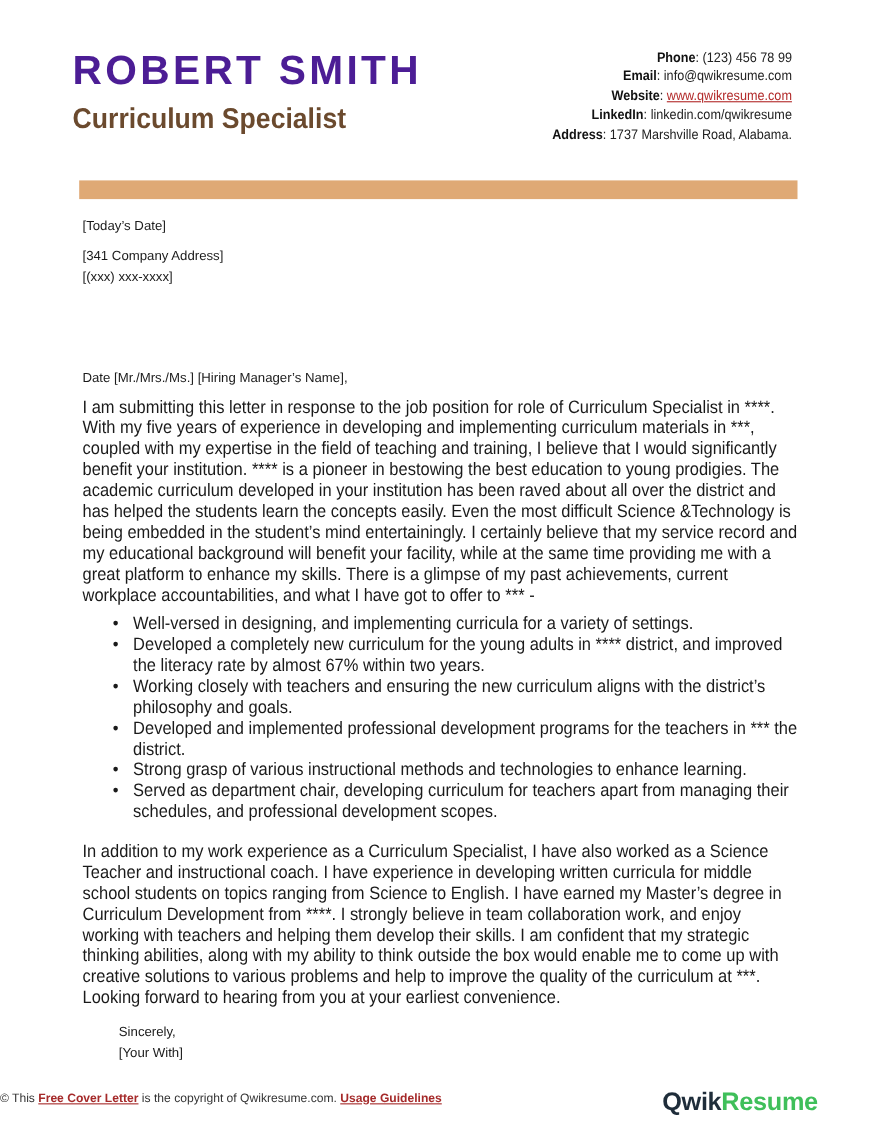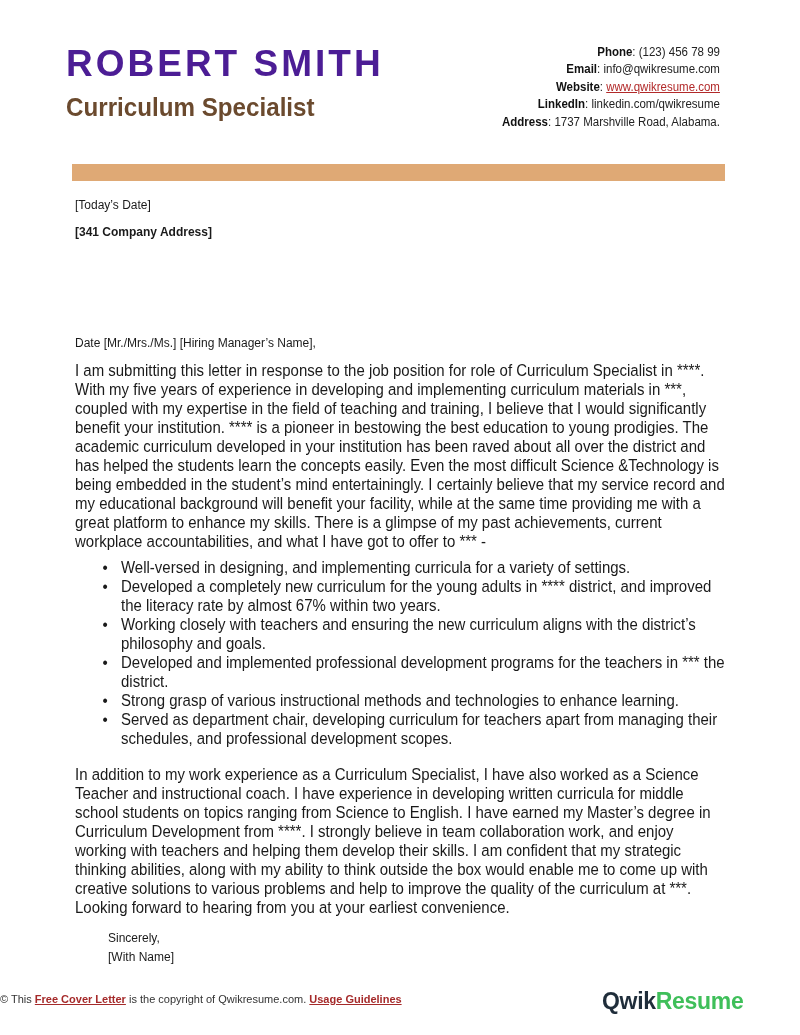--- a/index.html
+++ b/index.html
@@ -9,21 +9,21 @@
           letter-spacing: 3px; color: #4c1d95; line-height: 42px; margin: 0; }
   .title { position: absolute; left: 66px; top: 92px; font-size: 26px; font-weight: bold;
            color: #6b4a2e; line-height: 30px; margin: 0; transform: scaleX(0.93); transform-origin: left; }
   .contact { position: absolute; right: 80px; top: 44px; text-align: right; font-size: 12.5px;
              line-height: 17.4px; color: #222; transform: scaleX(0.92); transform-origin: right; }
   .contact b { font-weight: bold; color: #111; }
   .contact a { color: #b22a2a; text-decoration: underline; }
   .bar { position: absolute; left: 72px; top: 164px; width: 653px; height: 17px; background: #dfa975; }
   .block { position: absolute; left: 75px; font-size: 12px; line-height: 19px; color: #1a1a1a; }
   .date { top: 196px; }
-  .addr { top: 223px; font-weight: bold; }
+  .addr { top: 223px; }
   .addr div, .sign div { white-space: nowrap; }
   .greet { top: 334px; }
   .para { left: 75px; width: 708px; font-size: 16.3px; transform: scaleX(0.92); transform-origin: left top; }
   .p1 { top: 361px; }
   .bullets { position: absolute; left: 75px; top: 558px; width: 708px; font-size: 16.3px; line-height: 19px;
              transform: scaleX(0.92); transform-origin: left top; margin: 0; padding: 0; list-style: none; }
   .bullets li { position: relative; padding-left: 50px; }
   .bullets li .dot { position: absolute; left: 30px; top: 0; }
   .p2 { top: 765px; }
   .sign { top: 929px; margin-left: 33px; }
@@ -46,40 +46,41 @@
   <div><b>LinkedIn</b>: <span>linkedin.com/qwikresume</span></div>
   <div><b>Address</b>: <span>1737 Marshville Road, Alabama.</span></div>
 </div>
 
 <div class="bar"></div>
 
 <div class="block date">[Today’s Date]</div>
 
 <div class="block addr">
   <div>[341 Company Address]</div>
+  <div>[(xxx) xxx-xxxx]</div>
 </div>
 
 <div class="block greet">Date [Mr./Mrs./Ms.] [Hiring Manager’s Name],</div>
 
 <div class="block para p1">I am submitting this letter in response to the job position for role of Curriculum Specialist in ****. With my five years of experience in developing and implementing curriculum materials in ***, coupled with my expertise in the field of teaching and training, I believe that I would significantly benefit your institution. **** is a pioneer in bestowing the best education to young prodigies. The academic curriculum developed in your institution has been raved about all over the district and has helped the students learn the concepts easily. Even the most difficult Science &amp;Technology is being embedded in the student’s mind entertainingly. I certainly believe that my service record and my educational background will benefit your facility, while at the same time providing me with a great platform to enhance my skills. There is a glimpse of my past achievements, current workplace accountabilities, and what I have got to offer to *** -</div>
 
 <ul class="bullets">
   <li><span class="dot">•</span><span>Well-versed in designing, and implementing curricula for a variety of settings.</span></li>
   <li><span class="dot">•</span><span>Developed a completely new curriculum for the young adults in **** district, and improved the literacy rate by almost 67% within two years.</span></li>
   <li><span class="dot">•</span><span>Working closely with teachers and ensuring the new curriculum aligns with the district’s philosophy and goals.</span></li>
   <li><span class="dot">•</span><span>Developed and implemented professional development programs for the teachers in *** the district.</span></li>
   <li><span class="dot">•</span><span>Strong grasp of various instructional methods and technologies to enhance learning.</span></li>
   <li><span class="dot">•</span><span>Served as department chair, developing curriculum for teachers apart from managing their schedules, and professional development scopes.</span></li>
 </ul>
 
 <div class="block para p2">In addition to my work experience as a Curriculum Specialist, I have also worked as a Science Teacher and instructional coach. I have experience in developing written curricula for middle school students on topics ranging from Science to English. I have earned my Master’s degree in Curriculum Development from ****. I strongly believe in team collaboration work, and enjoy working with teachers and helping them develop their skills. I am confident that my strategic thinking abilities, along with my ability to think outside the box would enable me to come up with creative solutions to various problems and help to improve the quality of the curriculum at ***. Looking forward to hearing from you at your earliest convenience.</div>
 
 <div class="block sign">
   <div>Sincerely,</div>
-  <div>[With Name]</div>
+  <div>[Your With]</div>
 </div>
 
 <div class="footer">
   <span>© This </span><a>Free Cover Letter</a><span> is the copyright of Qwikresume.com. </span><a>Usage Guidelines</a>
 </div>
 
 <div class="logo">
   <span class="q">Qwik</span><span class="r">Resume</span>
 </div>
 

